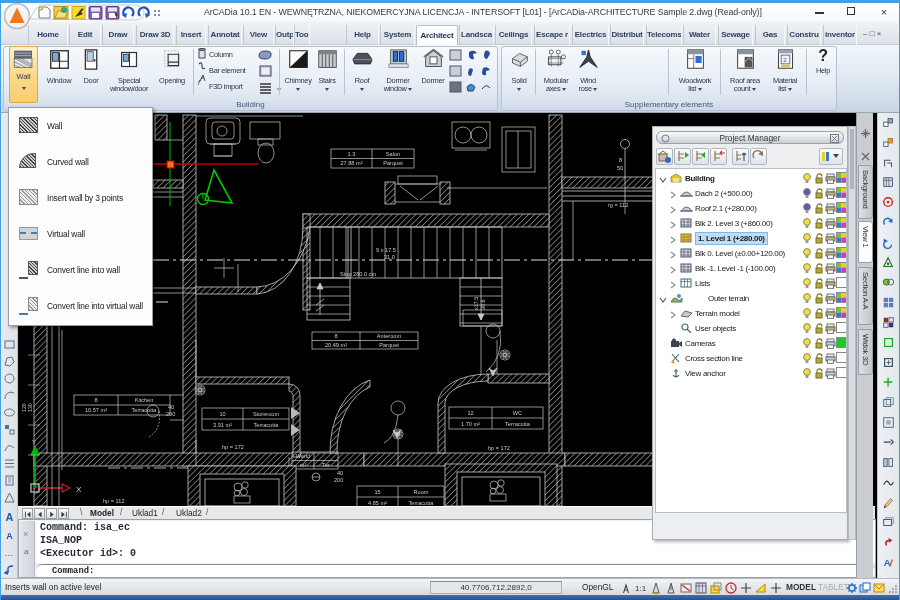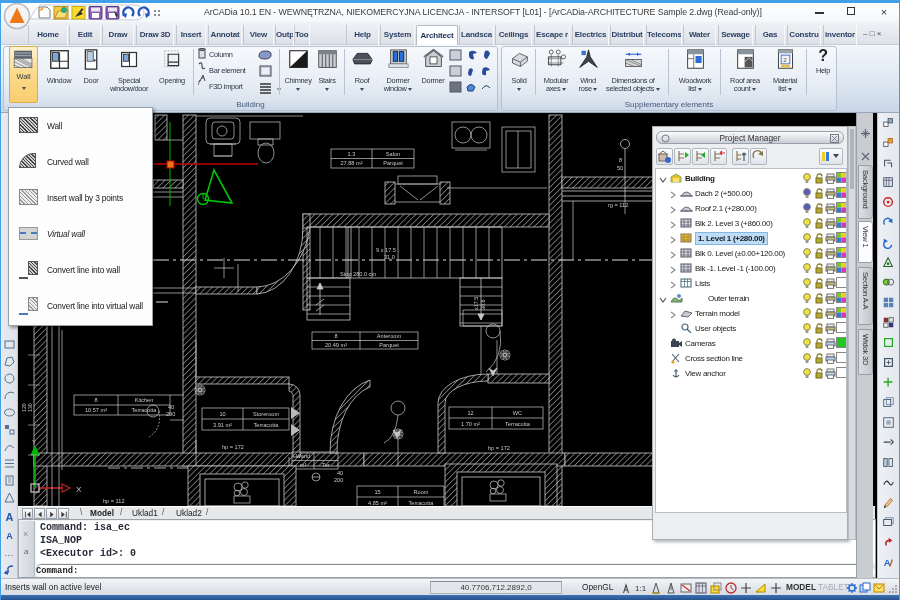--- a/index.html
+++ b/index.html
@@ -44,21 +44,21 @@
 #vtabs{left:856px;top:113px;width:17px;height:465px;background:#c9ccd1;border-left:1px solid #9aa0a8;z-index:29;}
 .vtab{position:absolute;left:1px;width:15px;background:linear-gradient(90deg,#dcdfe3,#c2c6cc);border:1px solid #989ea6;border-radius:0 3px 3px 0;}
 .vtab span{position:absolute;left:2px;top:4px;font-size:7.6px;color:#333;writing-mode:vertical-rl;white-space:nowrap;letter-spacing:-0.2px;}
 .vtab.sel{background:#fdfdfd;}
 #mtabbar{left:18px;top:506px;width:857px;height:13px;background:#e6e8ea;border-top:1px solid #fff;font-size:8.3px;}
 .navb{position:absolute;top:1px;width:11px;height:11px;background:linear-gradient(#fbfbfb,#dcdfe3);border:1px solid #9aa0a8;}
 .mtab{position:absolute;top:0;height:13px;line-height:13px;font-size:8.3px;color:#222;padding:0 6px;}
 #cmdwin{left:18px;top:519px;width:858px;height:59px;background:#f0f1f3;border:1px solid #9aa0a8;}
 #cmdgut{position:absolute;left:1px;top:1px;width:15px;height:56px;background:linear-gradient(90deg,#e3e6ea,#cfd4da);border-right:1px solid #b4bac2;}
 #cmdhist{position:absolute;left:17px;top:1px;width:839px;height:42px;background:#fff;font-family:"Liberation Mono",monospace;font-size:10px;font-weight:bold;color:#2a2a3a;line-height:12.8px;padding:1px 0 0 4px;}
-#cmdin{position:absolute;left:17px;top:44px;width:839px;height:13px;background:#fff;border-top:1px solid #888;font-family:"Liberation Mono",monospace;font-size:8.8px;font-weight:bold;color:#222;line-height:12px;padding-left:0;border-radius:6px;}
+#cmdin{position:absolute;left:17px;top:44px;width:839px;height:13px;background:#fff;border-top:1px solid #888;font-family:"Liberation Mono",monospace;font-size:8.8px;font-weight:bold;color:#222;line-height:12px;padding-left:16px;border-radius:6px;}
 #statusmsg{left:0px;top:578px;width:900px;height:17px;background:linear-gradient(#f2f4f6,#d7dce2);border-top:1px solid #b6bcc4;font-size:8.3px;color:#222;line-height:16px;}
 #bottomstrip{left:0;top:595px;width:900px;height:5px;background:linear-gradient(#3c72b4,#27508c);}
 </style></head><body>
 <div class="abs" id="topborder"></div>
 <div class="abs" id="leftborder"></div>
 <div class="abs" id="rightborder"></div>
 <div class="abs" id="titlebar"></div>
 <div class="abs" id="title">ArCADia 10.1 EN - WEWNĘTRZNA, NIEKOMERCYJNA LICENCJA - INTERSOFT [L01] - [ArCADia-ARCHITECTURE Sample 2.dwg (Read-only)]</div>
 <div class="abs" style="left:815px;top:12px;width:9px;height:1.5px;background:#333;"></div>
 <div class="abs" style="left:847px;top:7px;width:8px;height:8px;border:1.3px solid #333;"></div>
@@ -255,29 +255,20 @@
           <rect x="3" y="9" width="14" height="9" fill="none" stroke="#333"></rect>
         </svg></div>
       <div>Modular<br>axes <span class="dar"></span></div>
     </div>
     <div class="bigbtn" style="left:574px;width:26px;">
       <div class="ic"><svg width="24" height="24" viewBox="0 0 24 24">
           <path d="M12 1 L14 9 L22 21 L12 14 L2 21 L10 9 Z" fill="#3c4450" stroke="#222"></path>
           <rect x="4" y="2" width="5" height="5" fill="#3a6fc8"></rect>
         </svg></div>
       <div>Wind<br>rose <span class="dar"></span></div>
-    </div>
-    <div class="bigbtn" style="left:600px;width:64px;">
-      <div class="ic"><svg width="24" height="24" viewBox="0 0 24 24">
-          <path d="M3 6 h18" stroke="#2a62c8" stroke-width="1.2"></path>
-          <path d="M5 6 l3 -2 v4 z M19 6 l-3 -2 v4 z" fill="#2a62c8"></path>
-          <rect x="3" y="12" width="18" height="8" fill="#d8d8d8" stroke="#555"></rect>
-          <path d="M3 12 l18 8 M9 12 l12 6 M3 16 l10 4" stroke="#555" stroke-width="0.7"></path>
-        </svg></div>
-      <div>Dimensions of<br>selected objects <span class="dar"></span></div>
     </div>
     <div class="sep" style="left:667px;"></div>
     <div class="bigbtn" style="left:671px;width:46px;">
       <div class="ic"><svg width="24" height="24" viewBox="0 0 24 24">
           <rect x="3" y="1" width="18" height="21" fill="#fff" stroke="#444" stroke-width="1.2"></rect>
           <rect x="3" y="1" width="18" height="5" fill="#8a929e"></rect>
           <rect x="12" y="8" width="7" height="8" fill="#2a6fd8"></rect>
           <path d="M10 6 v16 M3 11 h7" stroke="#666"></path>
         </svg></div>
       <div>Woodwork<br>list <span class="dar"></span></div>
@@ -761,21 +752,21 @@
         <div class="hatch1" style="width:17px;height:15px;border-radius:15px 0 0 0;"></div>
       </div>
       <div class="mtext">Curved wall</div>
     </div>
     <div class="mitem" style="top:72px;">
       <div class="micon">
         <div class="hatch2" style="width:19px;height:16px;"></div>
       </div>
       <div class="mtext">Insert wall by 3 points</div>
     </div>
-    <div class="mitem" style="top:108px;font-style:italic;">
+    <div class="mitem" style="top:108px;">
       <div class="micon">
         <div style="width:19px;height:13px;background:#d4d4d4;border:1px solid #999;margin-top:2px;">
           <div style="margin-top:4px;border-top:2px dashed #4a7ab8;"></div>
         </div>
       </div>
       <div class="mtext">Virtual wall</div>
     </div>
     <div class="mitem" style="top:144px;">
       <div class="micon">
         <div style="width:10px;height:14px;margin-left:9px;" class="hatch1"></div>

